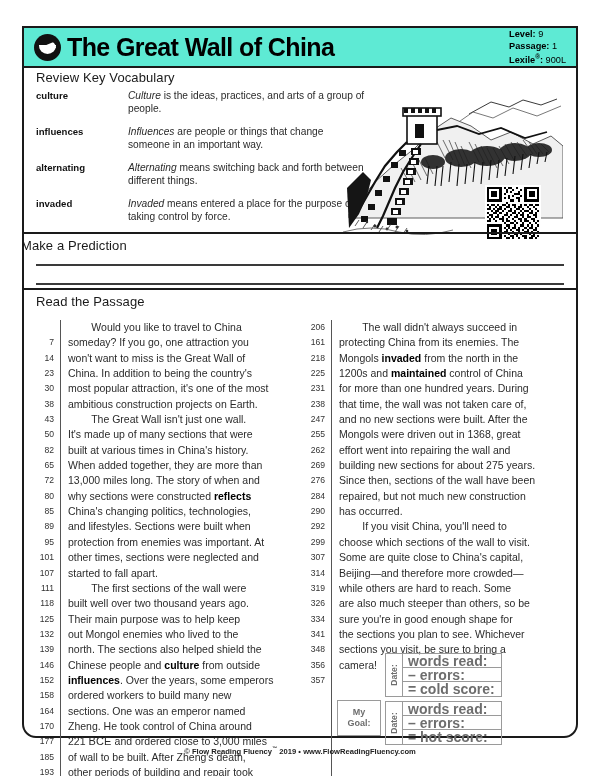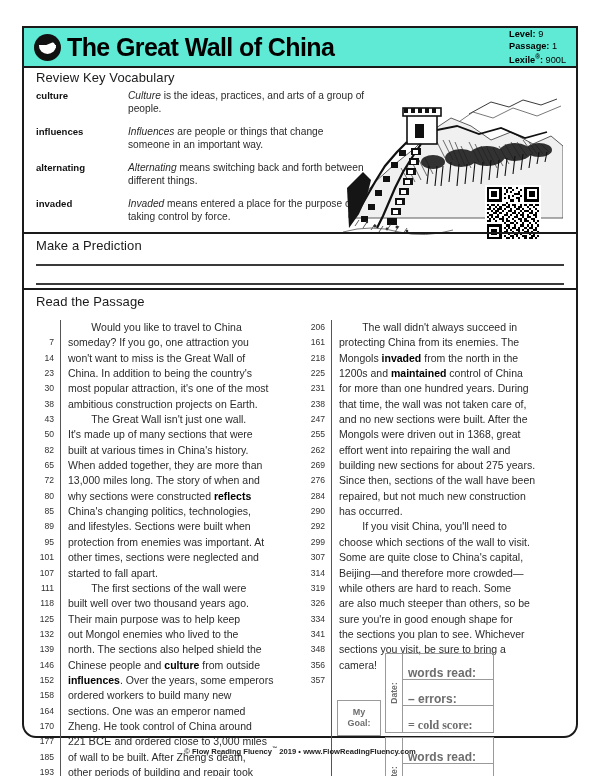--- a/index.html
+++ b/index.html
@@ -122,21 +122,21 @@
   
   .rule {
     position: absolute;
     left: 24px;
     width: 552px;
     height: 2px;
     background: #1a1a1a;
   }
 
   
-  .pred-sec { position: absolute; left: 36px; top: 238px; }
+  .pred-sec { position: absolute; left: 21px; top: 238px; }
   .pred-line {
     position: absolute;
     left: 36px;
     width: 528px;
     height: 1.6px;
     background: #3a3a3a;
   }
 
   
   .passage-head { position: absolute; left: 36px; top: 294px; }
@@ -201,25 +201,24 @@
   .date-cell span {
     transform: rotate(-90deg);
     white-space: nowrap;
   }
   .rows { flex: 1; }
   .srow {
     height: 14px;
     border-bottom: 1.2px solid #9a9a9a;
     display: flex; align-items: center;
     padding: 0 5px;
-    font-size: 12px; font-weight: 700; color: #6d6d6d;
+    font-size: 14px; font-weight: 700; color: #6d6d6d;
     white-space: nowrap;
-    margin-top: 12px;
-  }
-  .srow:last-child { border-bottom: none; font-family: Liberation Serif, serif; }
+  }
+  .srow:last-child { border-bottom: none; }
   .srow.right { justify-content: flex-end; padding-right: 36px; }
   .srow.r2 { justify-content: flex-start; }
 
   
   .footer {
     position: absolute;
     left: 0; top: 745px;
     width: 600px;
     text-align: center;
     font-size: 7.6px;

